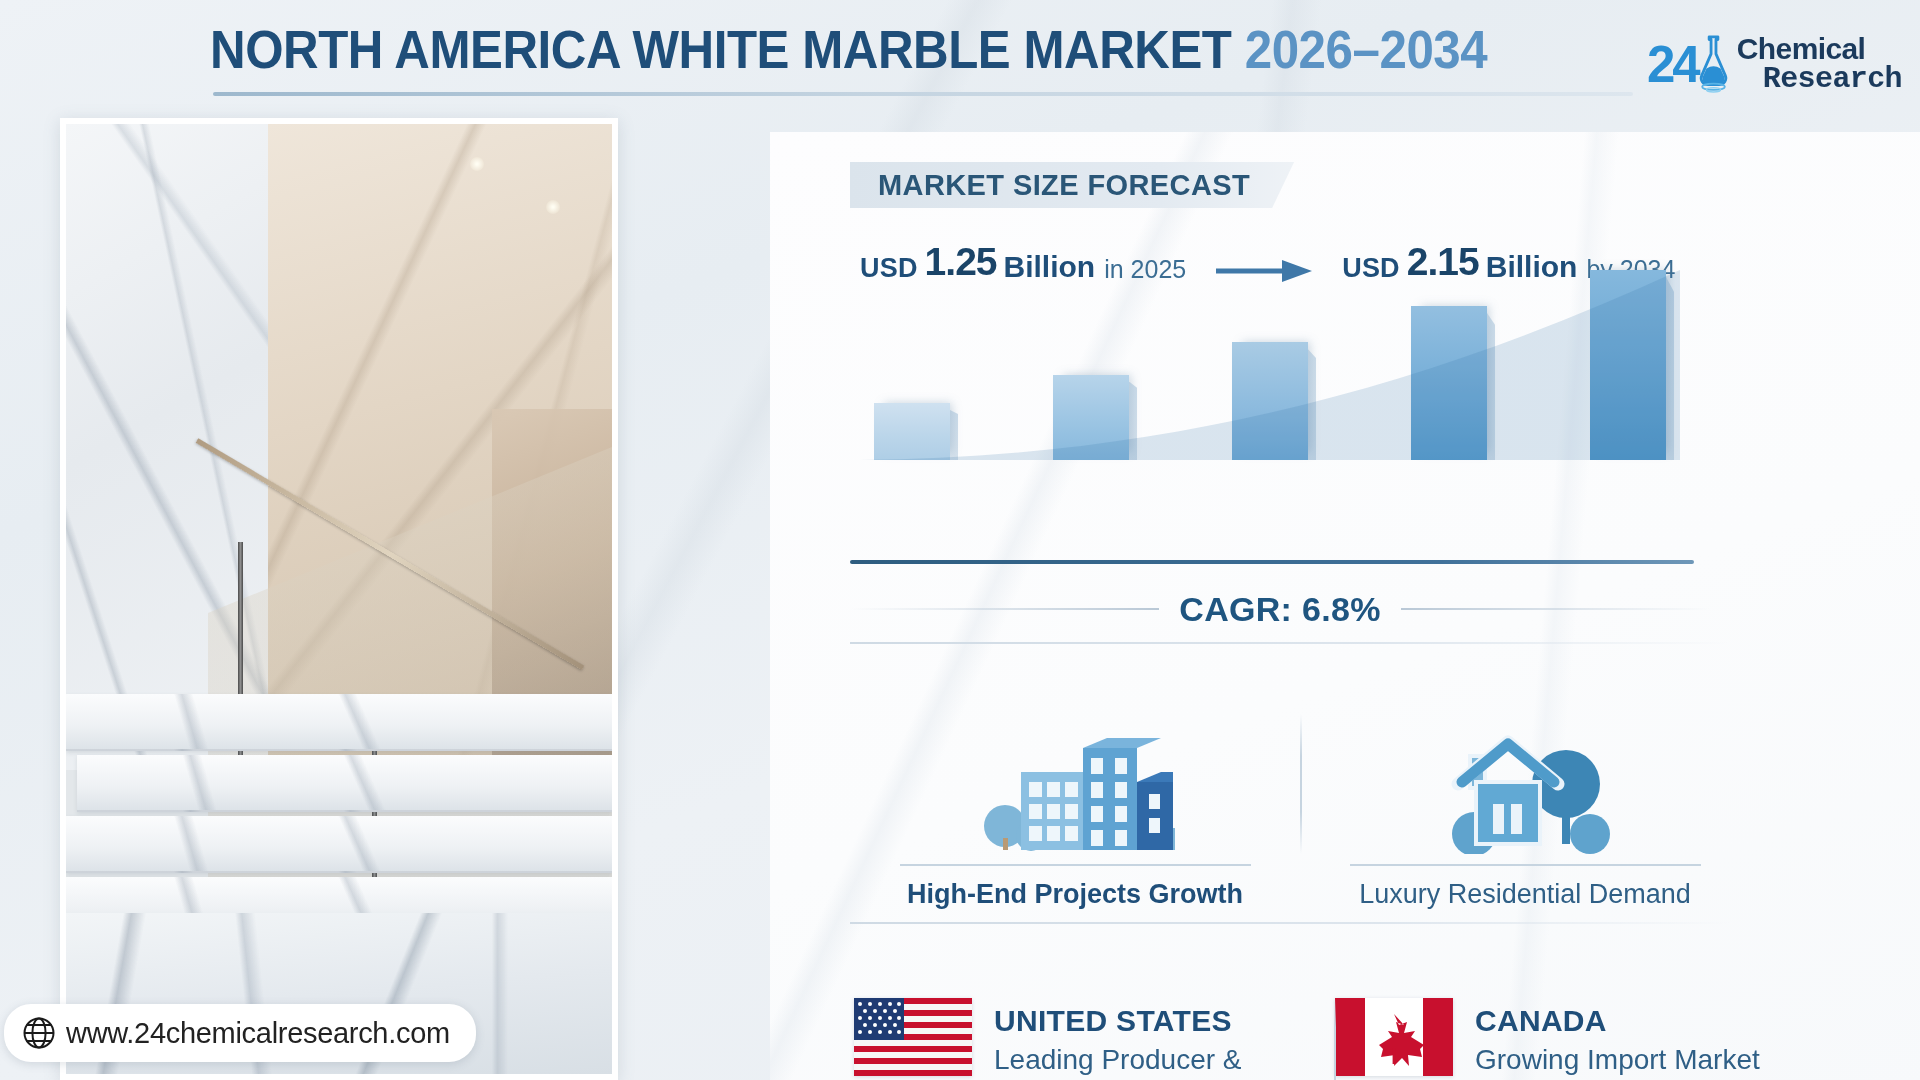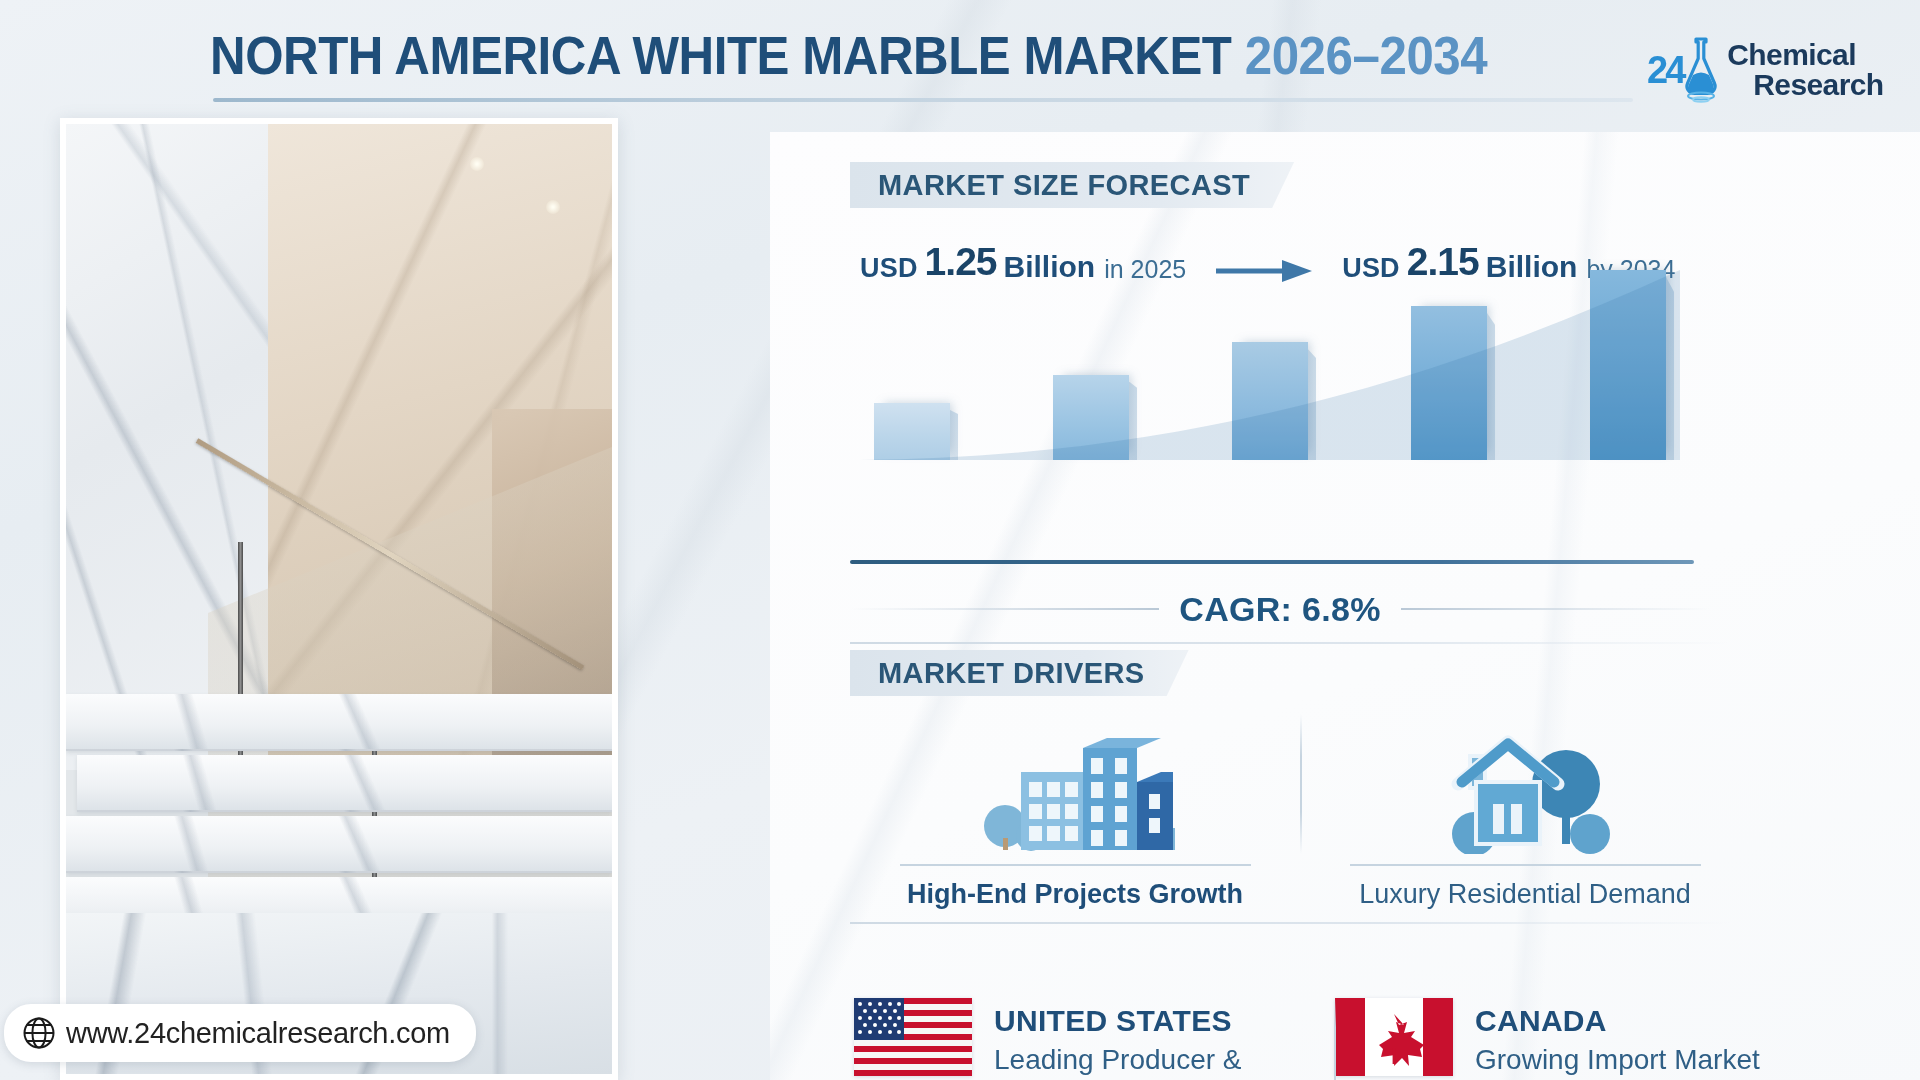--- a/index.html
+++ b/index.html
@@ -16,21 +16,21 @@
     width:1920px; height:1080px;
     background:
       linear-gradient(118deg, rgba(255,255,255,0) 38%, rgba(205,214,222,.30) 39.2%, rgba(255,255,255,0) 40.6%),
       linear-gradient(97deg, rgba(255,255,255,0) 62%, rgba(198,208,218,.22) 63%, rgba(255,255,255,0) 64.4%),
       linear-gradient(160deg, #eef2f6 0%, #e7edf2 30%, #edf1f5 60%, #e9eef3 100%);
     overflow:hidden;
   }
 
   
   #header {
-    position:absolute; left:0; top:12px; width:1920px; height:84px;
+    position:absolute; left:0; top:6px; width:1920px; height:84px;
   }
   #title-wrap {
     position:absolute; left:210px; top:16px;
     width:1420px;
   }
   #main-title {
     font-size:53px; font-weight:bold; letter-spacing:-.5px;
     white-space:nowrap; line-height:1.05;
     font-family:"Liberation Sans", sans-serif;
     transform:scaleX(.93); transform-origin:left center;
@@ -43,31 +43,31 @@
     border-radius:2px;
   }
 
   
   #logo {
     position:absolute; right:18px; top:16px;
     width:255px; height:84px;
     display:flex; align-items:center; gap:4px;
   }
   #logo-24 {
-    font-size:38px; font-weight:bold; color:#2a8fd4;
+    font-size:51px; font-weight:bold; color:#2a8fd4;
     line-height:1; letter-spacing:-3px;
     font-family:"Liberation Sans", sans-serif;
   }
   #logo-flask { width:40px; height:70px; margin-left:-6px; margin-right:2px; }
   #logo-text { line-height:1.0; }
   #logo-l1, #logo-l2 {
     font-size:30px; font-weight:bold; color:#1b3a5c;
     font-family:"Liberation Sans", sans-serif; letter-spacing:-.6px;
   }
-  #logo-l2 { padding-left:26px; }
+  #logo-l2 { padding-left:26px;font-family:Liberation Mono, monospace; }
 
   
   #photo-frame {
     position:absolute; left:60px; top:118px;
     width:558px; height:962px;
     background:#fff; padding:6px;
     box-shadow:0 3px 16px rgba(90,110,130,.18);
   }
   #photo {
     width:100%; height:100%; position:relative; overflow:hidden;
@@ -366,23 +366,20 @@
     <div id="chart-baseline"></div>
 
     <div id="cagr-row">
       <div class="cagr-line"></div>
       <div id="cagr-text">CAGR: 6.8%</div>
       <div class="cagr-line right"></div>
     </div>
 
     <div class="hr-sep" style="left:80px; top:510px; width:880px;"></div>
 
-    <div id="sec-drivers" class="sec-banner">
-      <span>MARKET DRIVERS</span>
-    </div>
 
     <div id="drivers-row">
       <div id="driver-divider"></div>
 
       <div class="driver">
         <div class="driver-icon">
           <svg width="200" height="128" viewBox="0 0 200 128">
             <circle cx="30" cy="100" r="21" fill="#7fb6d8"></circle>
             <circle cx="56" cy="110" r="15" fill="#7fb6d8"></circle>
             <rect x="28" y="112" width="5" height="12" fill="#b99a74"></rect>

